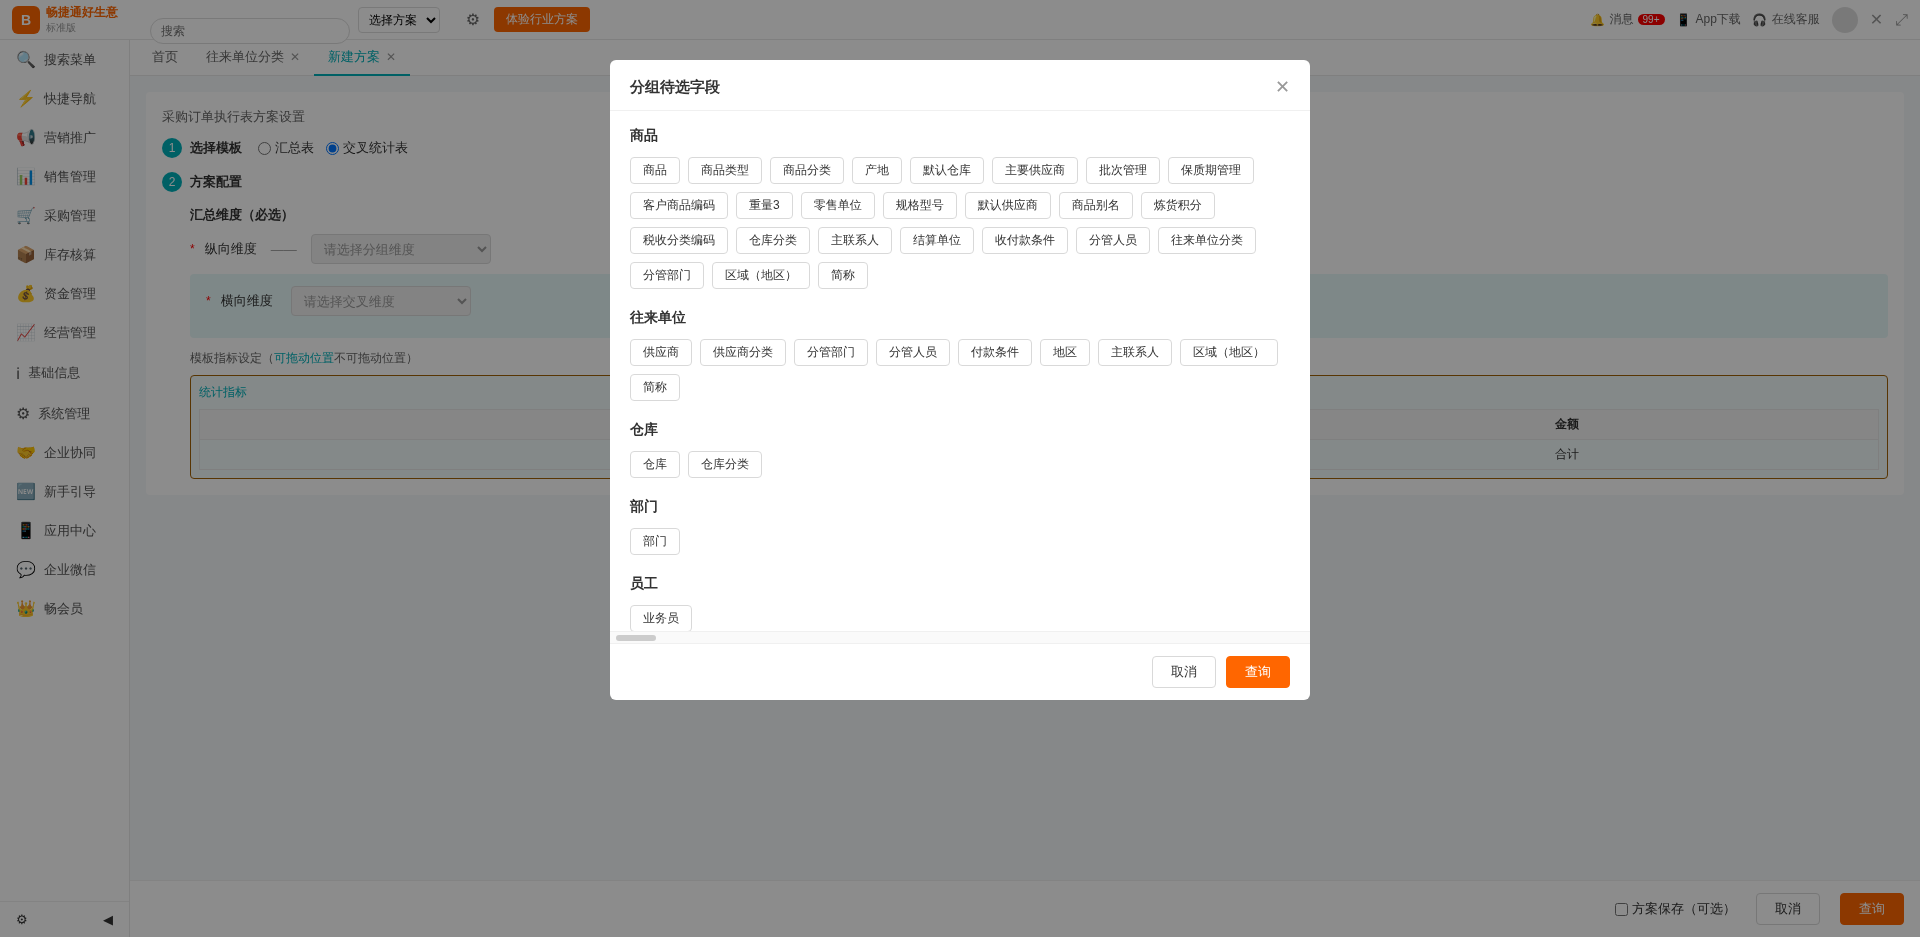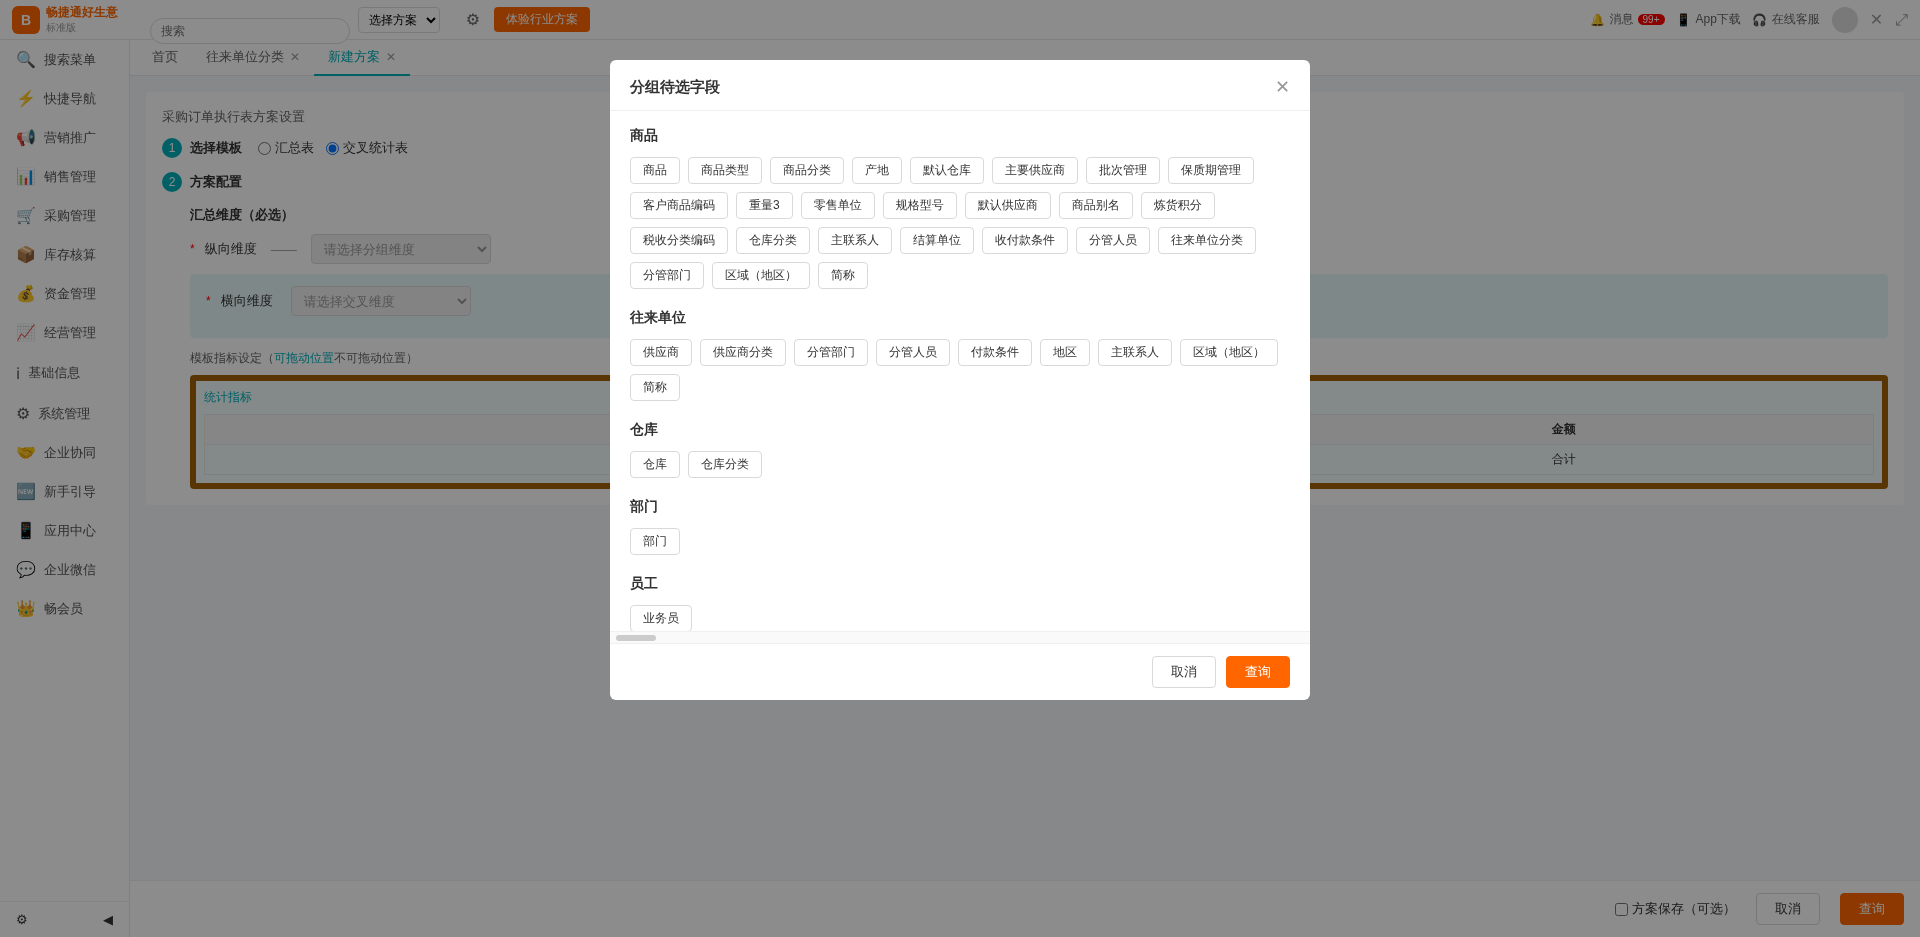--- a/index.html
+++ b/index.html
@@ -385,21 +385,21 @@
           </select>
         </div>
       </div>
 
       <div style="margin-top:12px;">
         <div style="display:flex;align-items:center;margin-bottom:8px;">
           <span style="font-size:12px;color:#666;">模板指标设定（</span>
           <span style="font-size:12px;color:#00b0b9;">可拖动位置</span>
           <span style="font-size:12px;color:#666;">不可拖动位置）</span>
         </div>
-        <div style="background:#f0f9f9;border:6px solid #a16207;border-radius:4px;padding:8px;">
+        <div style="background:#f0f9f9;border:1px solid #a16207;border-radius:4px;padding:8px;">
           <div style="font-size:12px;color:#00b0b9;margin-bottom:6px;">统计指标</div>
           <table class="indicator-table">
             <thead>
               <tr>
                 <th>
                   <span>主数量</span>
                   <span style="color:#00b0b9;margin-left:4px;">▼</span>
                 </th>
                 <th>金额</th>
               </tr>

